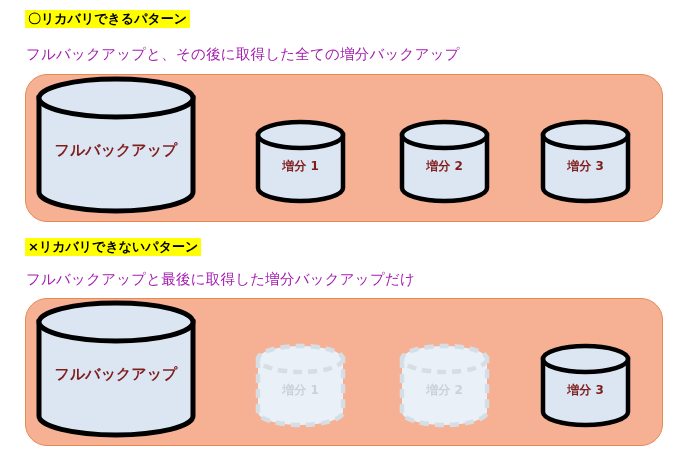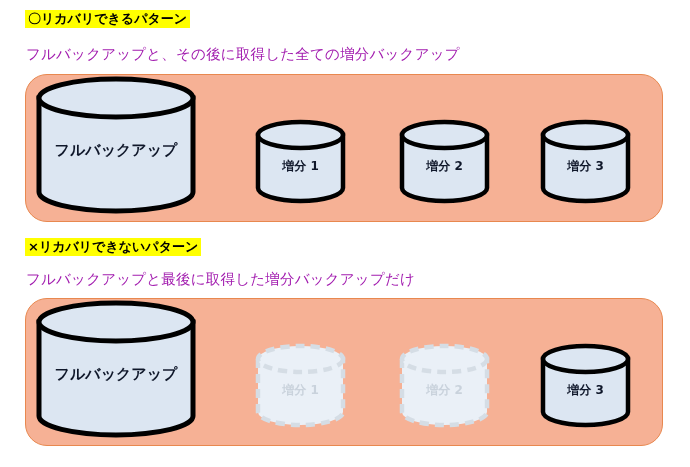--- a/index.html
+++ b/index.html
@@ -51,21 +51,21 @@
     position: absolute;
   }
   .cyl svg { display: block; overflow: visible; }
 
   .cyl-label {
     position: absolute;
     left: 0;
     width: 100%;
     text-align: center;
     font-weight: bold;
-    color: #0f172a;
+    color: #7f1d1d;
     white-space: nowrap;
     pointer-events: none;
   }
   .cyl-label.big { font-size: 15px; }
   .cyl-label.small { font-size: 12px; }
   .cyl-label.faded { color: #c9d2dc; }
 </style>
 </head>
 <body>
 

